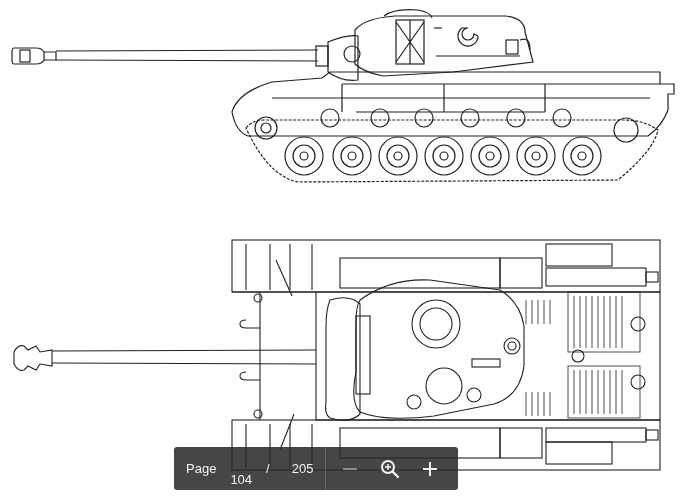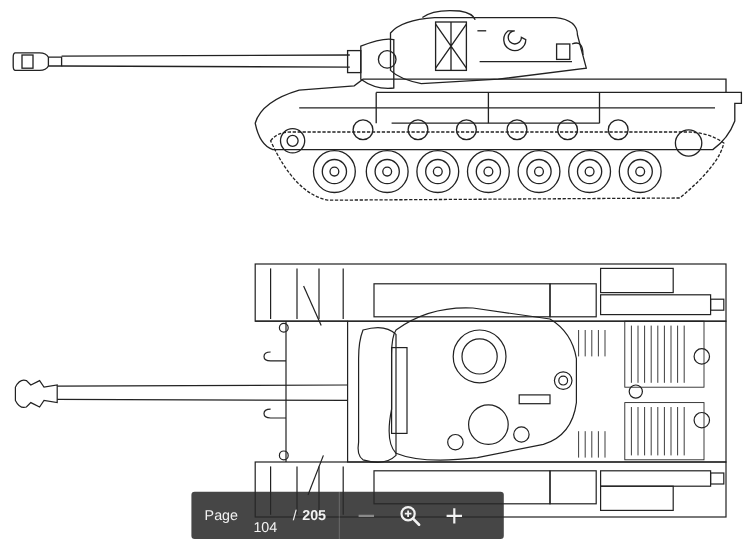--- a/index.html
+++ b/index.html
@@ -21,21 +21,21 @@
       background: rgba(40,40,40,0.86);
       border-radius: 3px;
       display: flex; align-items: center;
       color: #f2f2f2;
       font-size: 13px;
       box-sizing: border-box;
     }
     .toolbar .page-label { margin-left: 12px; }
     .toolbar .page-current { margin-left: 14px; margin-top: 21px; }
     .toolbar .page-sep { margin-left: 14px; }
-    .toolbar .page-total { margin-left: 5px; font-weight: bold; }
+    .toolbar .page-total { margin-left: 22px; }
     .toolbar .divider {
       width: 1px; height: 43px; background: rgba(255,255,255,0.18);
       margin-left: 12px;
     }
     .toolbar .tb-btn {
       width: 40px; height: 43px; display: flex; align-items: center; justify-content: center;
       cursor: pointer;
     }
     .toolbar .zoom-out { margin-left: 4px; }
     .toolbar .zoom-out svg line { stroke: #8a8a8a; }

